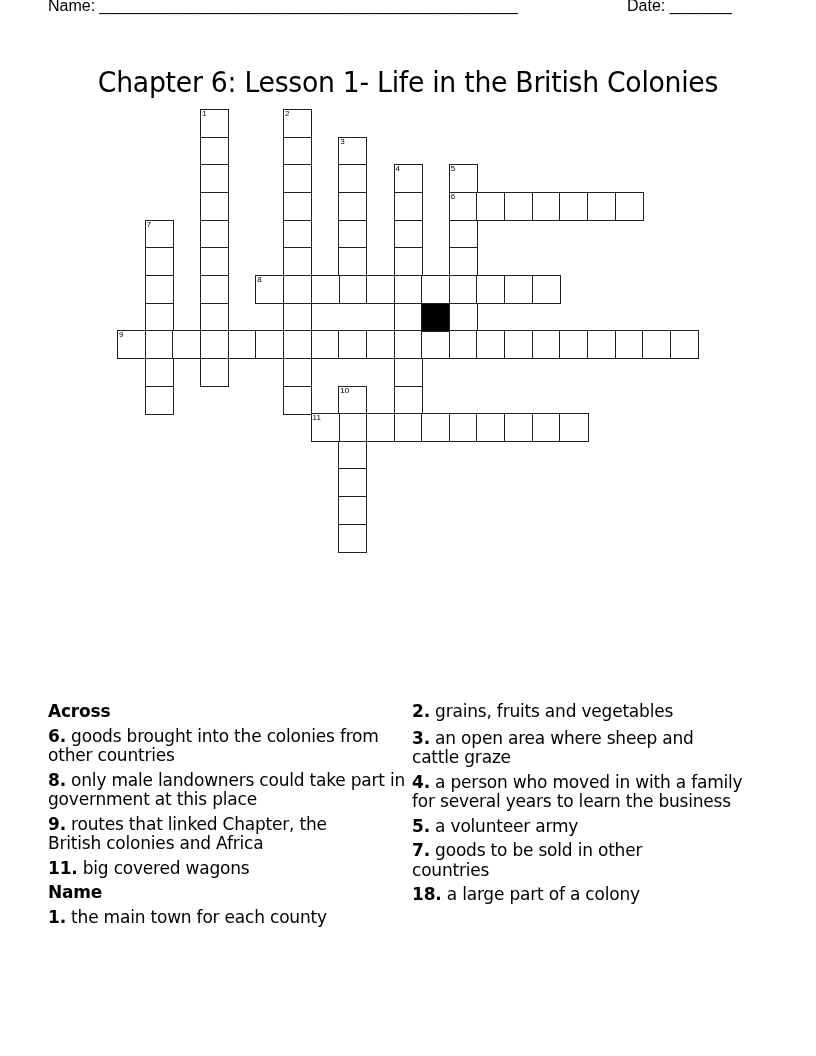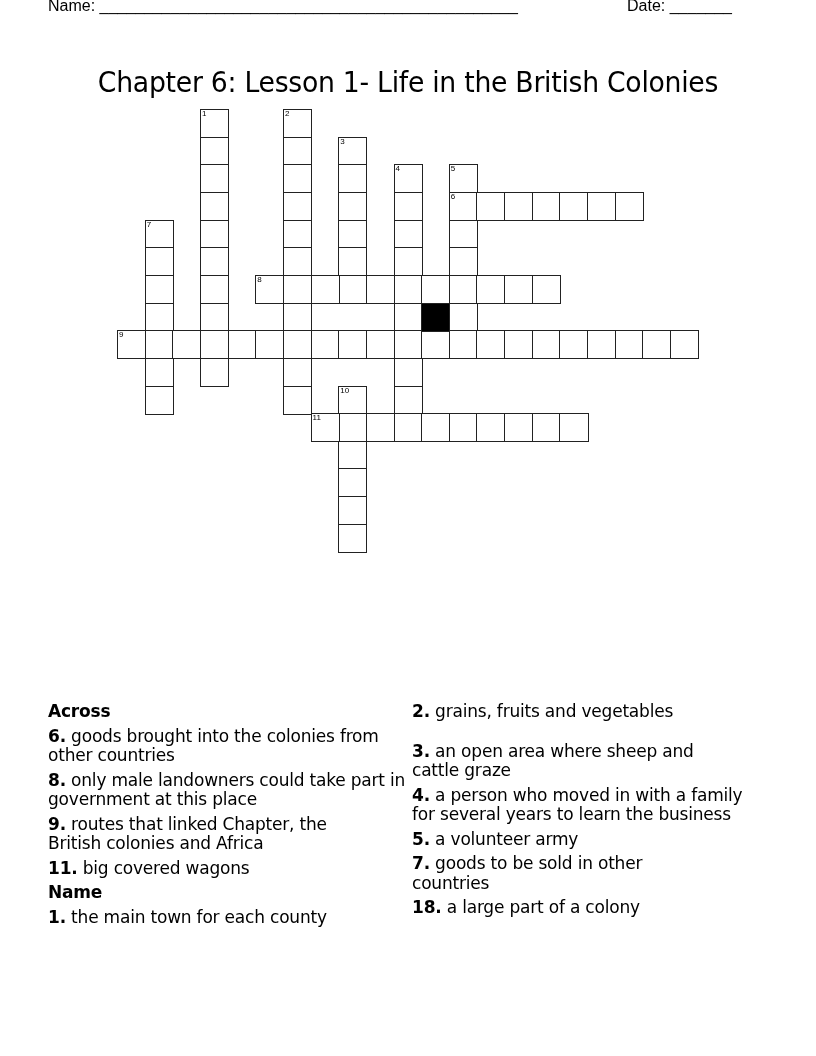--- a/index.html
+++ b/index.html
@@ -169,19 +169,19 @@
   <div class="clue-heading">Across</div>
   <div class="clue"><span class="n">6.</span><span> goods brought into the colonies from other countries</span></div>
   <div class="clue" style="width:365px"><span class="n">8.</span><span> only male landowners could take part in government at this place</span></div>
   <div class="clue" style="width:330px"><span class="n">9.</span><span> routes that linked Chapter, the British colonies and Africa</span></div>
   <div class="clue"><span class="n">11.</span><span> big covered wagons</span></div>
   <div class="clue-heading">Name</div>
   <div class="clue"><span class="n">1.</span><span> the main town for each county</span></div>
 </div>
 
 <div class="clues right">
-  <div class="clue" style="margin-bottom:20px"><span class="n">2.</span><span> grains, fruits and vegetables</span></div>
+  <div class="clue" style="margin-bottom:7px"><span class="n">2.</span><span> grains, fruits and vegetables</span></div>
   <div class="clue" style="width:330px"><span class="n">3.</span><span> an open area where sheep and cattle graze</span></div>
   <div class="clue" style="width:350px"><span class="n">4.</span><span> a person who moved in with a family for several years to learn the business</span></div>
   <div class="clue"><span class="n">5.</span><span> a volunteer army</span></div>
   <div class="clue" style="width:270px"><span class="n">7.</span><span> goods to be sold in other countries</span></div>
   <div class="clue"><span class="n">18.</span><span> a large part of a colony</span></div>
 </div>
 
 </body></html>

